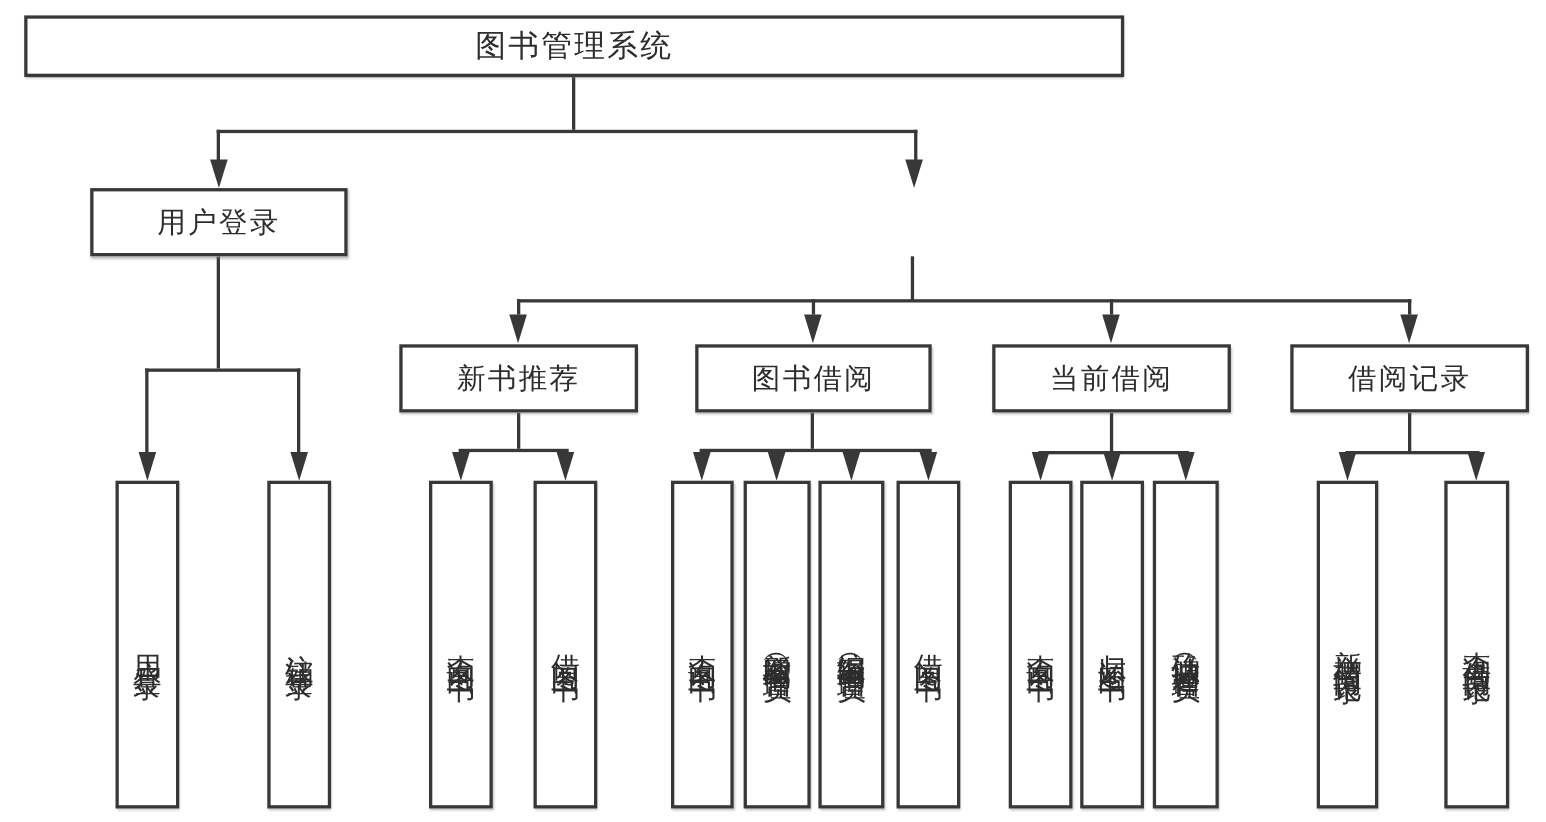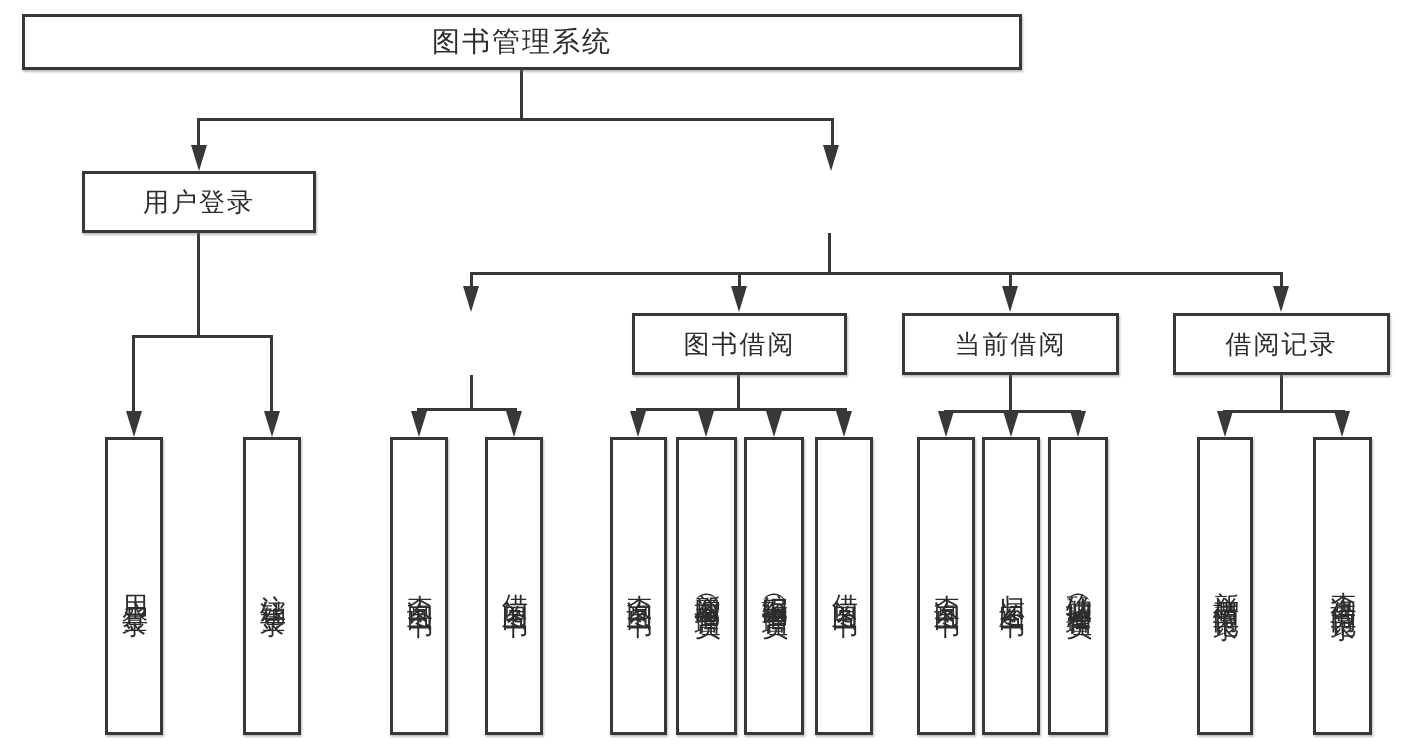--- a/index.html
+++ b/index.html
@@ -1,18 +1,18 @@
 <!DOCTYPE html>
 <html><head>
 <meta charset="utf-8">
 <style>
   html,body{margin:0;padding:0;background:#ffffff;}
   #stage{
     position:relative;width:1405px;height:747px;background:#ffffff;overflow:hidden;
-    font-family:Liberation Mono, monospace;
+    font-family:Liberation Serif, serif;
   }
   
   .node{
     position:absolute;box-sizing:border-box;background:#ffffff;
     border:3px solid #383838;display:flex;align-items:center;justify-content:center;
     color:#2d2d2d;z-index:2;box-shadow:1px 2px 2px rgba(110,110,110,0.45);
   }
   .hnode span{font-size:26px;letter-spacing:2px;white-space:nowrap;}
   #b-root span{font-size:28px;}
   .vnode span{
@@ -108,20 +108,23 @@
 <div id="stage">
 
   <div class="node hnode" id="b-root">
     <span>图书管理系统</span>
   </div>
 
   <div class="node hnode" id="b-l2-0">
     <span>用户登录</span>
   </div>
 
+  <div class="node hnode" id="b-l3-0">
+    <span>新书推荐</span>
+  </div>
   <div class="node hnode" id="b-l3-2">
     <span>当前借阅</span>
   </div>
   <div class="node hnode" id="b-l3-1">
     <span>图书借阅</span>
   </div>
   <div class="node hnode" id="b-l3-3">
     <span>借阅记录</span>
   </div>
 

